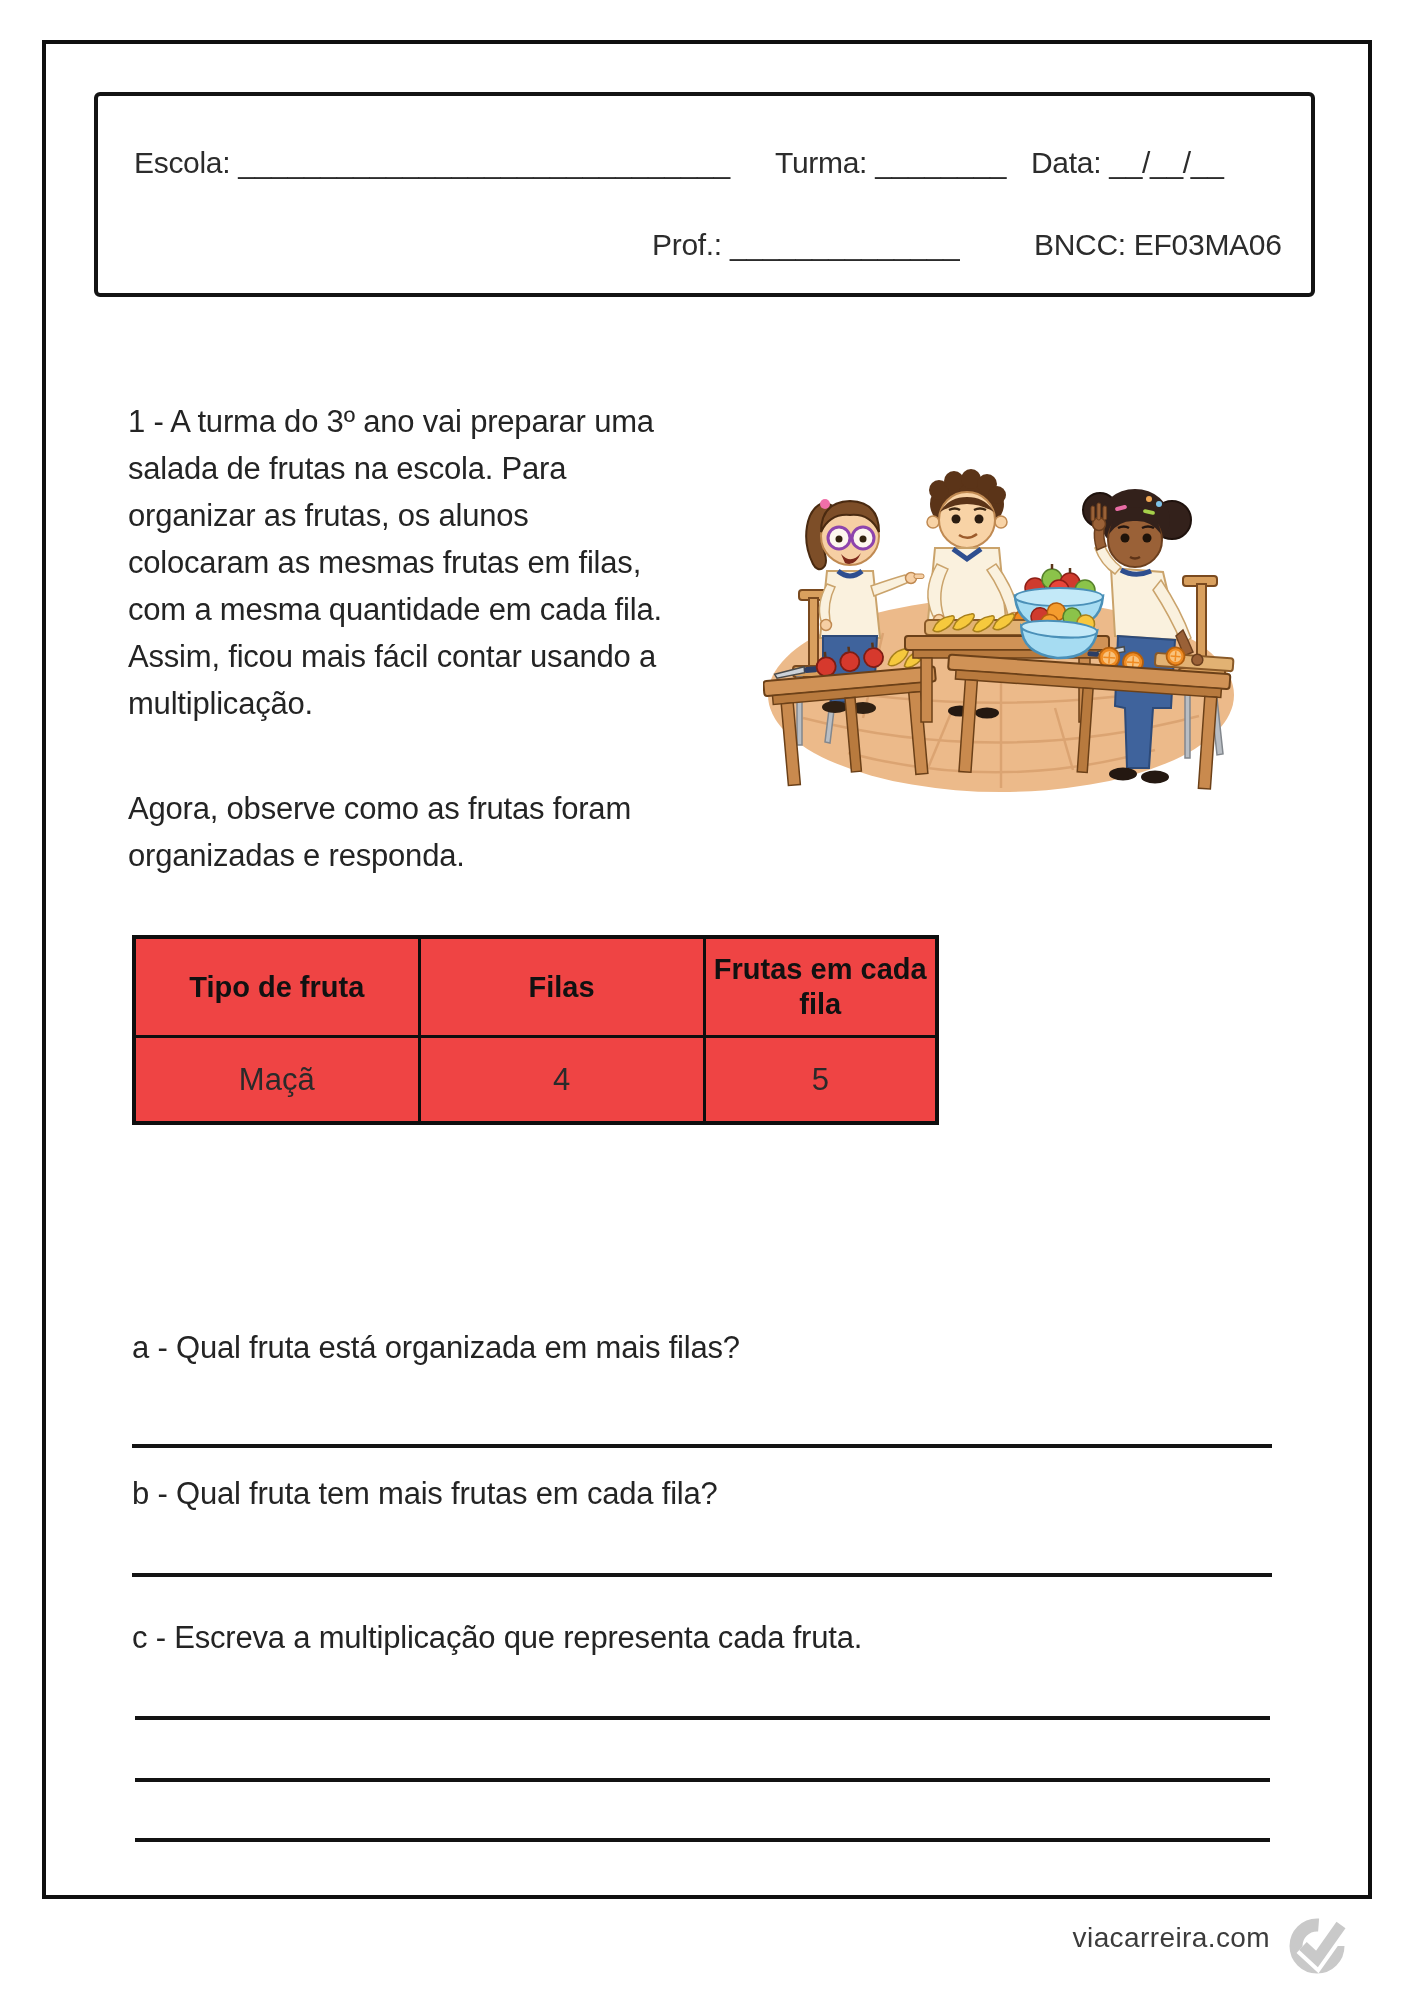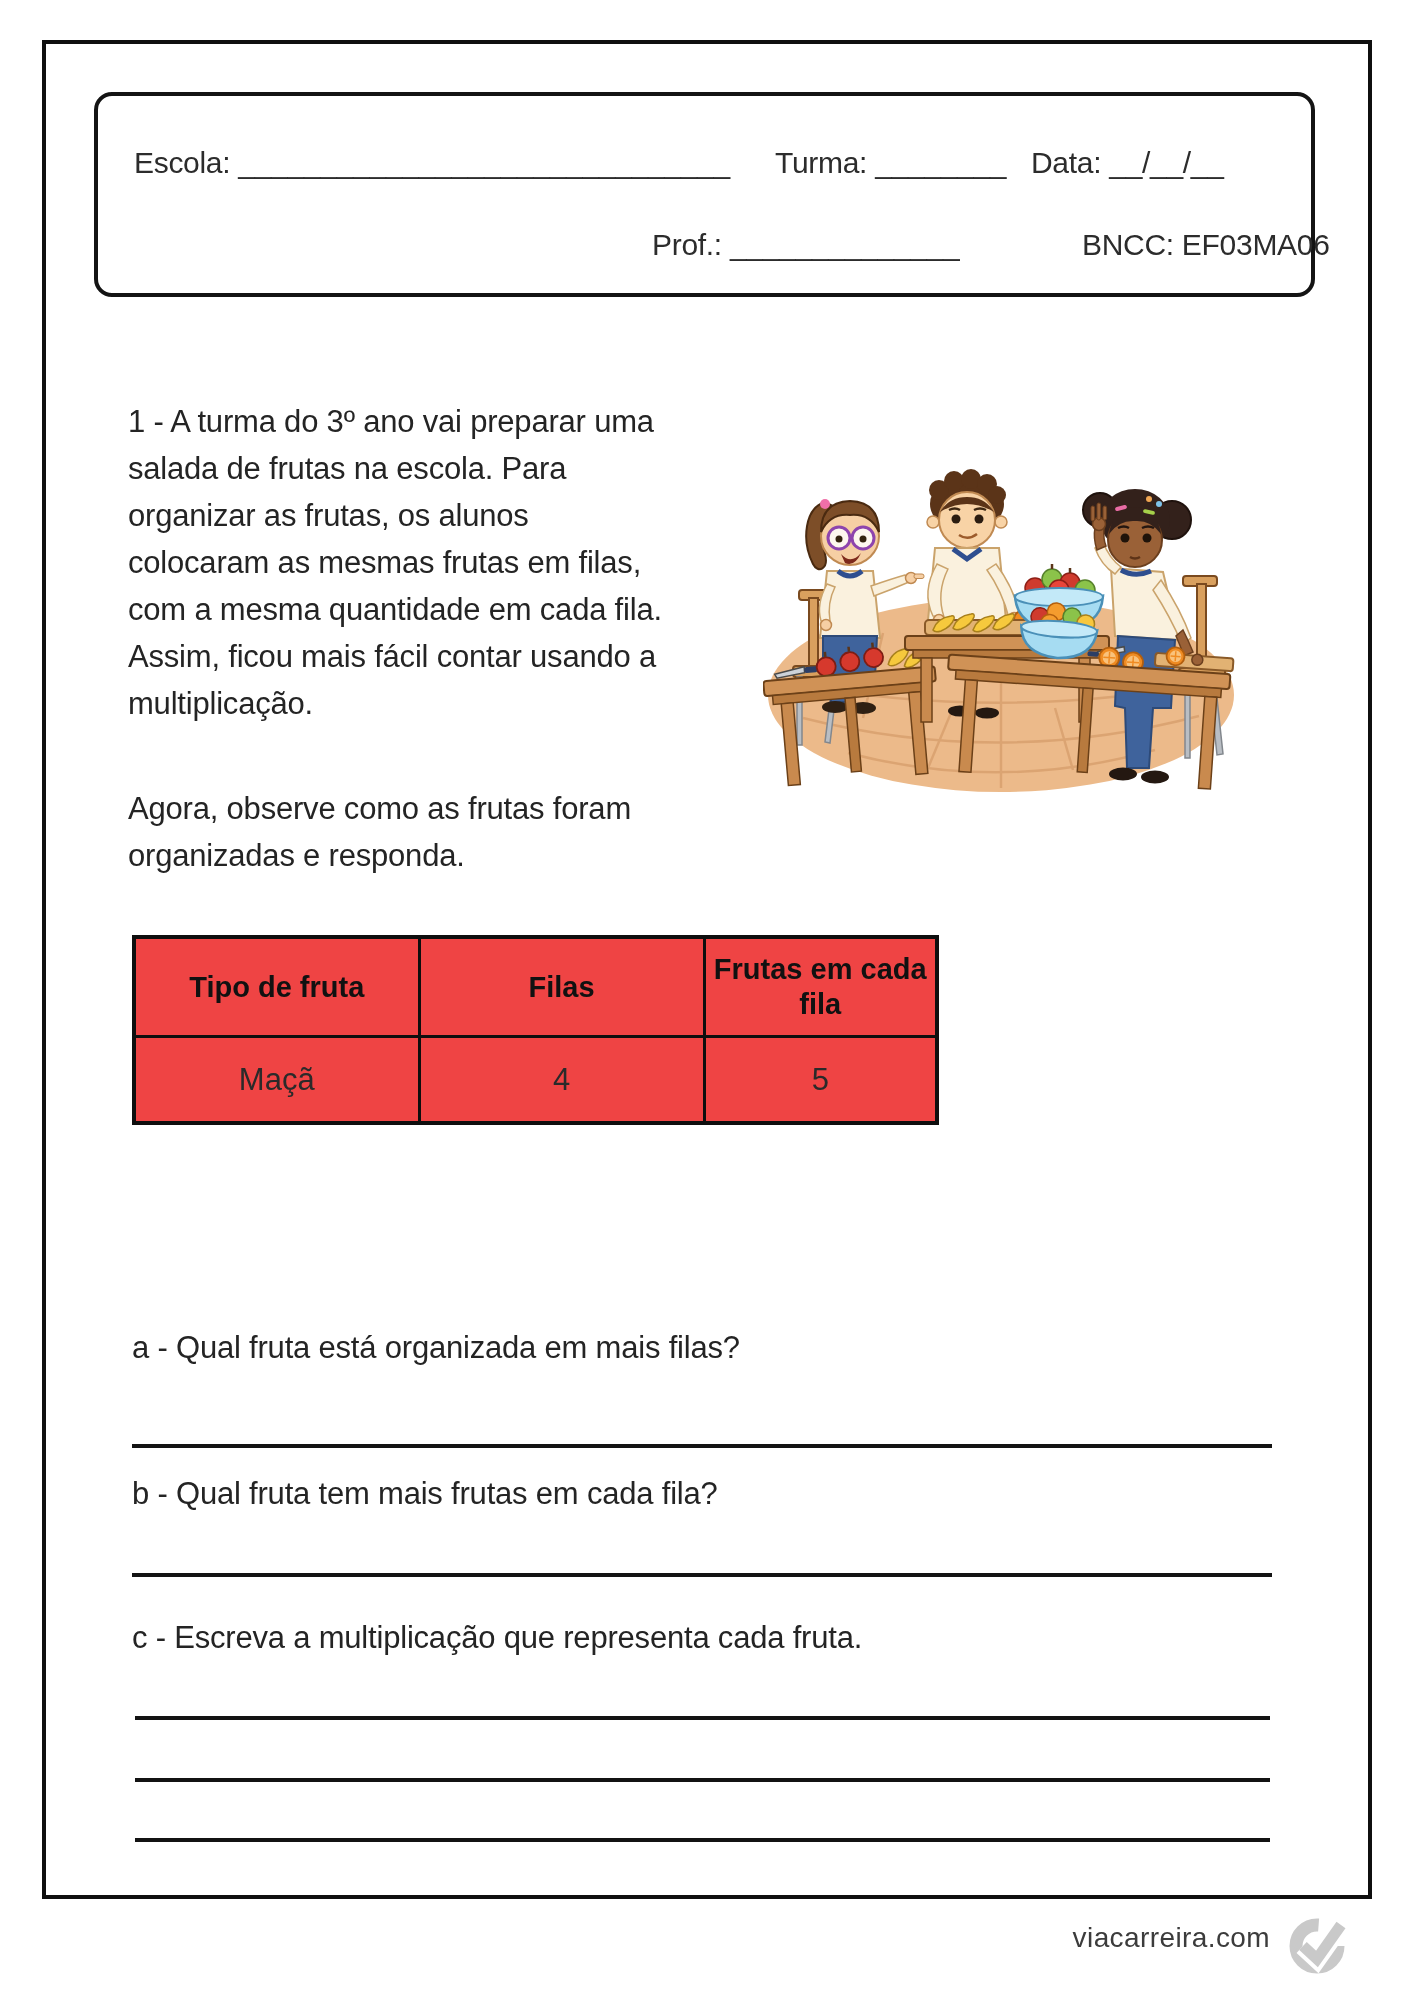--- a/index.html
+++ b/index.html
@@ -7,21 +7,21 @@
     width:1414px;height:2000px;position:relative;background:#ffffff;
     font-family:"Liberation Sans",sans-serif;color:#262626;overflow:hidden;
   }
   .abs{position:absolute;}
   .page-border{
     left:42px;top:40px;width:1330px;height:1859px;
     border:4px solid #0f0f0f;box-sizing:border-box;background:#fff;
   }
   .header-box{
     left:94px;top:92px;width:1221px;height:205px;
-    border:4px solid #141414;border-radius:18px;box-sizing:border-box;background:#fff;
+    border:4px solid #141414;border-radius:6px;box-sizing:border-box;background:#fff;
   }
   .hfield{position:absolute;font-size:30px;font-weight:300;color:#2c2c2c;white-space:nowrap;letter-spacing:-0.3px;}
   .para{
     font-size:31px;line-height:47px;font-weight:300;color:#242424;
     white-space:pre-line;width:600px;letter-spacing:-0.2px;
   }
   table.fruit{
     position:absolute;left:132px;top:935px;width:803px;
     border-collapse:collapse;table-layout:fixed;border:4px solid #0e0e0e;background:#ef4444;
   }
@@ -40,21 +40,21 @@
 </head>
 <body>
 
 <div class="abs page-border"></div>
 
 <div class="abs header-box">
   <div class="hfield" style="left:36px;top:50px"><span>Escola:</span> <span>______________________________</span></div>
   <div class="hfield" style="left:677px;top:50px"><span>Turma:</span> <span>________</span></div>
   <div class="hfield" style="left:933px;top:50px"><span>Data:</span> <span>__/__/__</span></div>
   <div class="hfield" style="left:554px;top:132px"><span>Prof.:</span> <span>______________</span></div>
-  <div class="hfield" style="left:984px;top:132px">BNCC: EF03MA06</div>
+  <div class="hfield" style="left:936px;top:132px">BNCC: EF03MA06</div>
 </div>
 
 <div class="abs para" style="left:128px;top:398px">1 - A turma do 3º ano vai preparar uma
 salada de frutas na escola. Para
 organizar as frutas, os alunos
 colocaram as mesmas frutas em filas,
 com a mesma quantidade em cada fila.
 Assim, ficou mais fácil contar usando a
 multiplicação.</div>
 <div class="abs para" style="left:128px;top:785px">Agora, observe como as frutas foram

